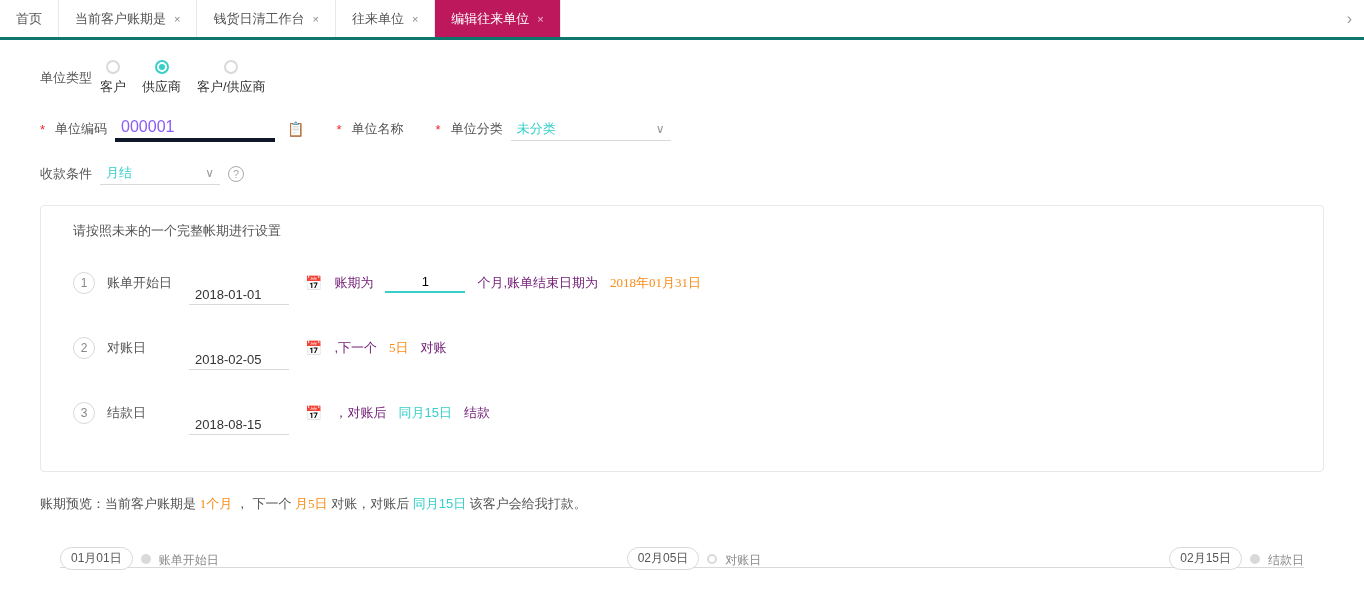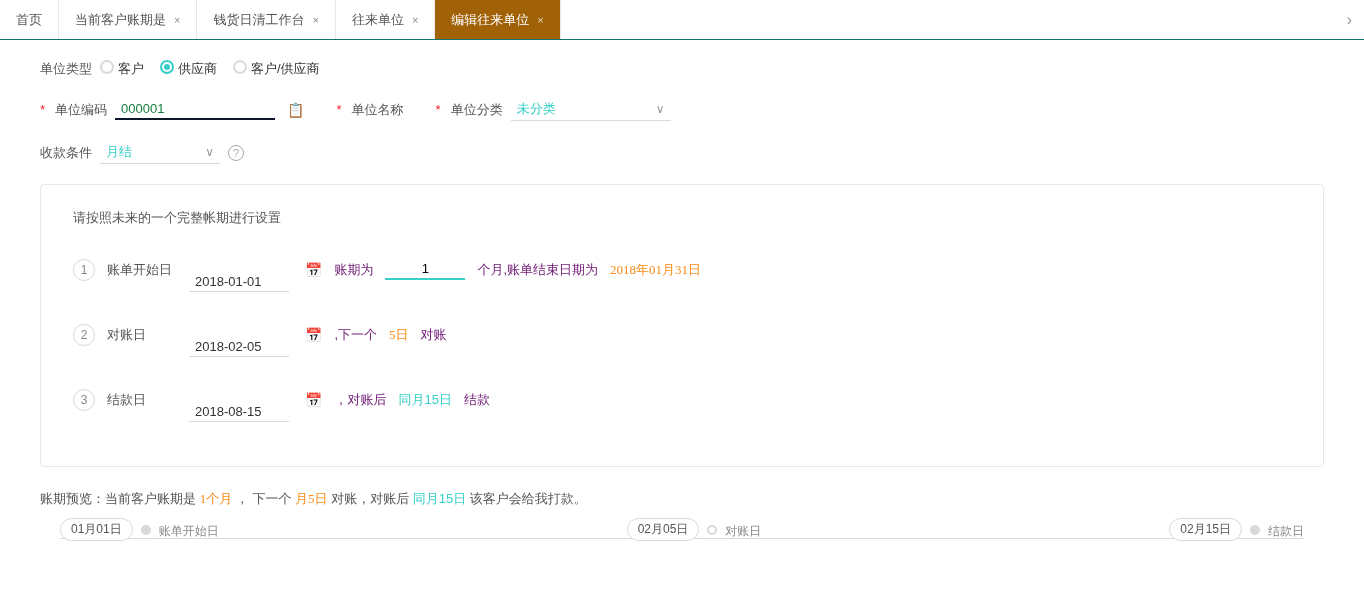--- a/index.html
+++ b/index.html
@@ -3,38 +3,38 @@
   <meta charset="utf-8">
   <style>
     * { box-sizing: border-box; margin: 0; padding: 0; font-family: 'Microsoft YaHei', 'PingFang SC', sans-serif; }
     body { background: #f5f5f5; font-size: 13px; color: #333; }
 
     
     .tab-bar {
       display: flex;
       align-items: center;
       background: #fff;
-      border-bottom: 1px solid #0f766e;
+      border-bottom: 3px solid #0f766e;
       height: 40px;
       padding: 0;
     }
     .tab-item {
       display: flex;
       align-items: center;
       padding: 0 16px;
       height: 100%;
       cursor: pointer;
       font-size: 13px;
       color: #555;
       border-right: 1px solid #e8e8e8;
       white-space: nowrap;
       position: relative;
     }
     .tab-item.active {
-      background: #a16207;
+      background: #be185d;
       color: #fff;
     }
     .tab-close {
       margin-left: 8px;
       font-size: 11px;
       opacity: 0.7;
       cursor: pointer;
     }
     .tab-nav-arrow {
       margin-left: auto;
@@ -66,39 +66,41 @@
     .form-label {
       color: #555;
       white-space: nowrap;
     }
     .required-star {
       color: #f5222d;
       margin-right: 2px;
     }
     .form-input {
       border: none;
-      border-bottom: 2px solid #0f172a;
+      border-bottom: 4px solid #0f172a;
       outline: none;
       padding: 2px 6px;
-      font-size: 13px;
-      color: #15803d;
+      font-size: 16px;
+      color: #8b5cf6;
       background: transparent;
       width: 160px;
     }
 
     
     .radio-group {
       display: flex;
       align-items: center;
       gap: 16px;
     }
     .radio-item {
       display: flex;
+      align-items: center;
       gap: 4px;
       cursor: pointer;
+      flex-direction: column;
     }
     .radio-circle {
       width: 14px;
       height: 14px;
       border-radius: 50%;
       border: 2px solid #d9d9d9;
       display: flex;
       align-items: center;
       justify-content: center;
     }
@@ -146,21 +148,21 @@
       align-items: center;
       justify-content: center;
       font-size: 11px;
       cursor: pointer;
     }
 
     
     .section-box {
       border: 1px solid #e8e8e8;
       border-radius: 4px;
-      padding: 24px 32px;
+      padding: 16px 32px;
       margin-bottom: 20px;
     }
     .section-title {
       font-size: 13px;
       color: #555;
       margin-bottom: 20px;
     }
 
     
     .step-row {
@@ -206,21 +208,21 @@
       width: 80px;
       font-size: 13px;
       text-align: center;
       padding: 2px 4px;
     }
 
     
     .account-preview {
       font-size: 13px;
       color: #555;
-      margin-bottom: 8px;
+      margin-bottom: 32px;
       line-height: 1.8;
     }
 
     
     .timeline-container {
       position: relative;
       display: flex;
       align-items: center;
       padding: 0 20px;
       margin-top: 8px;

